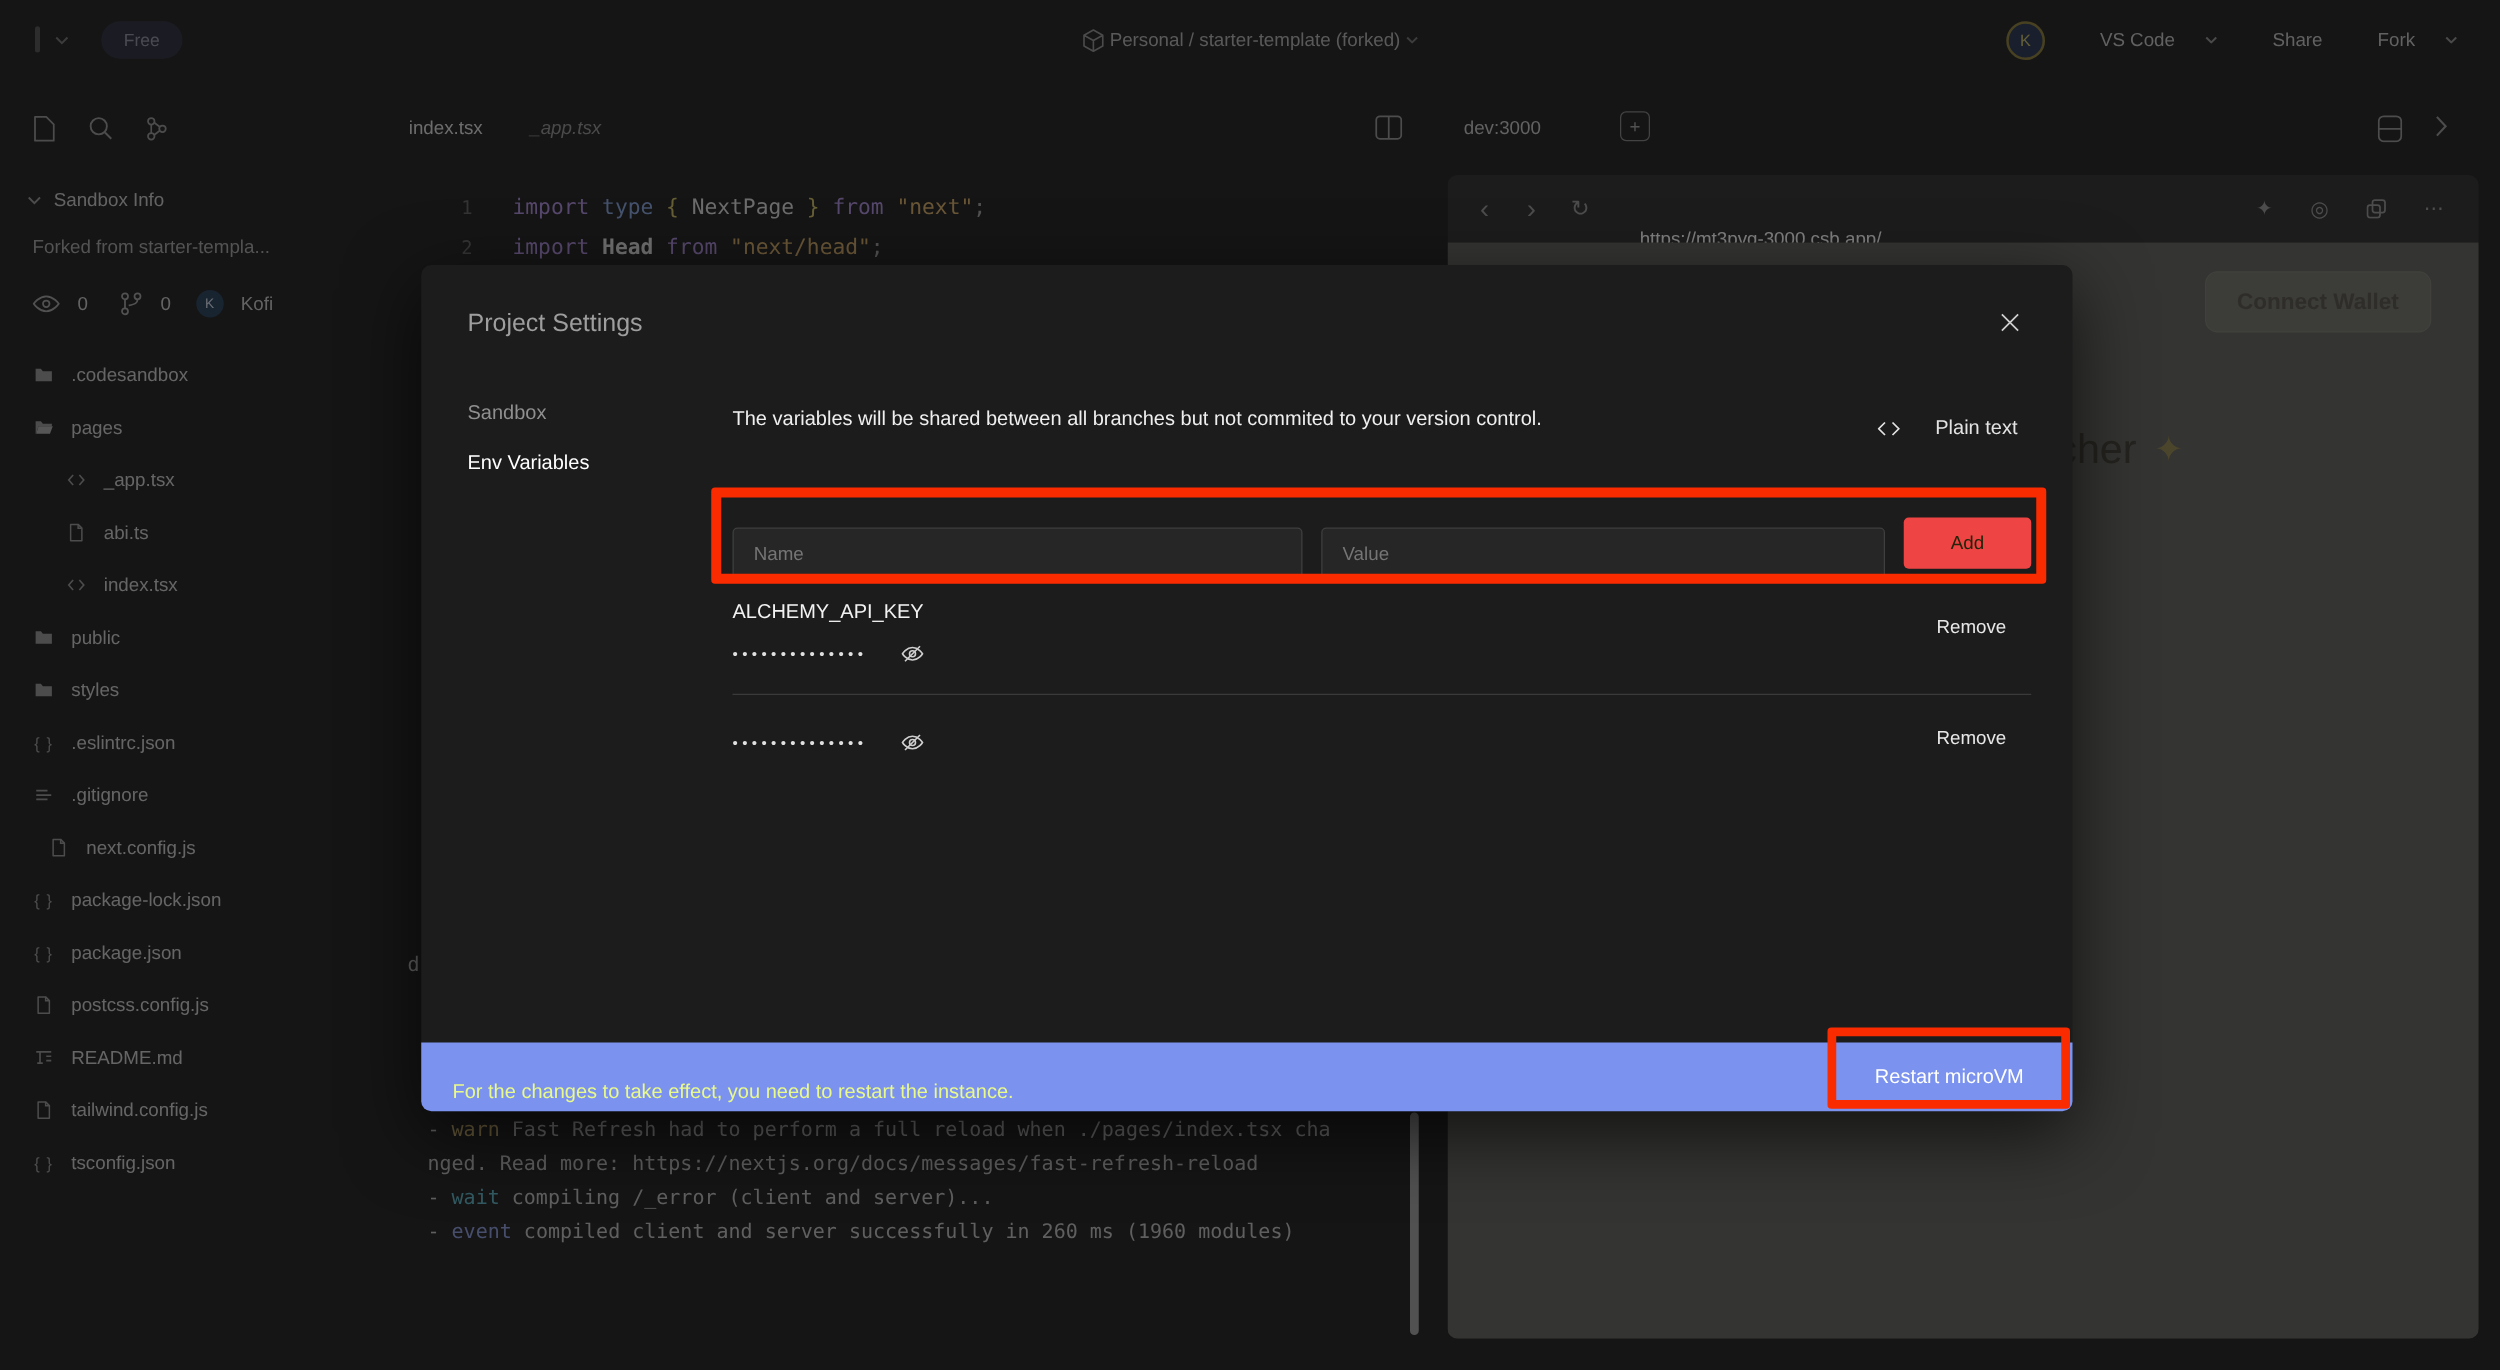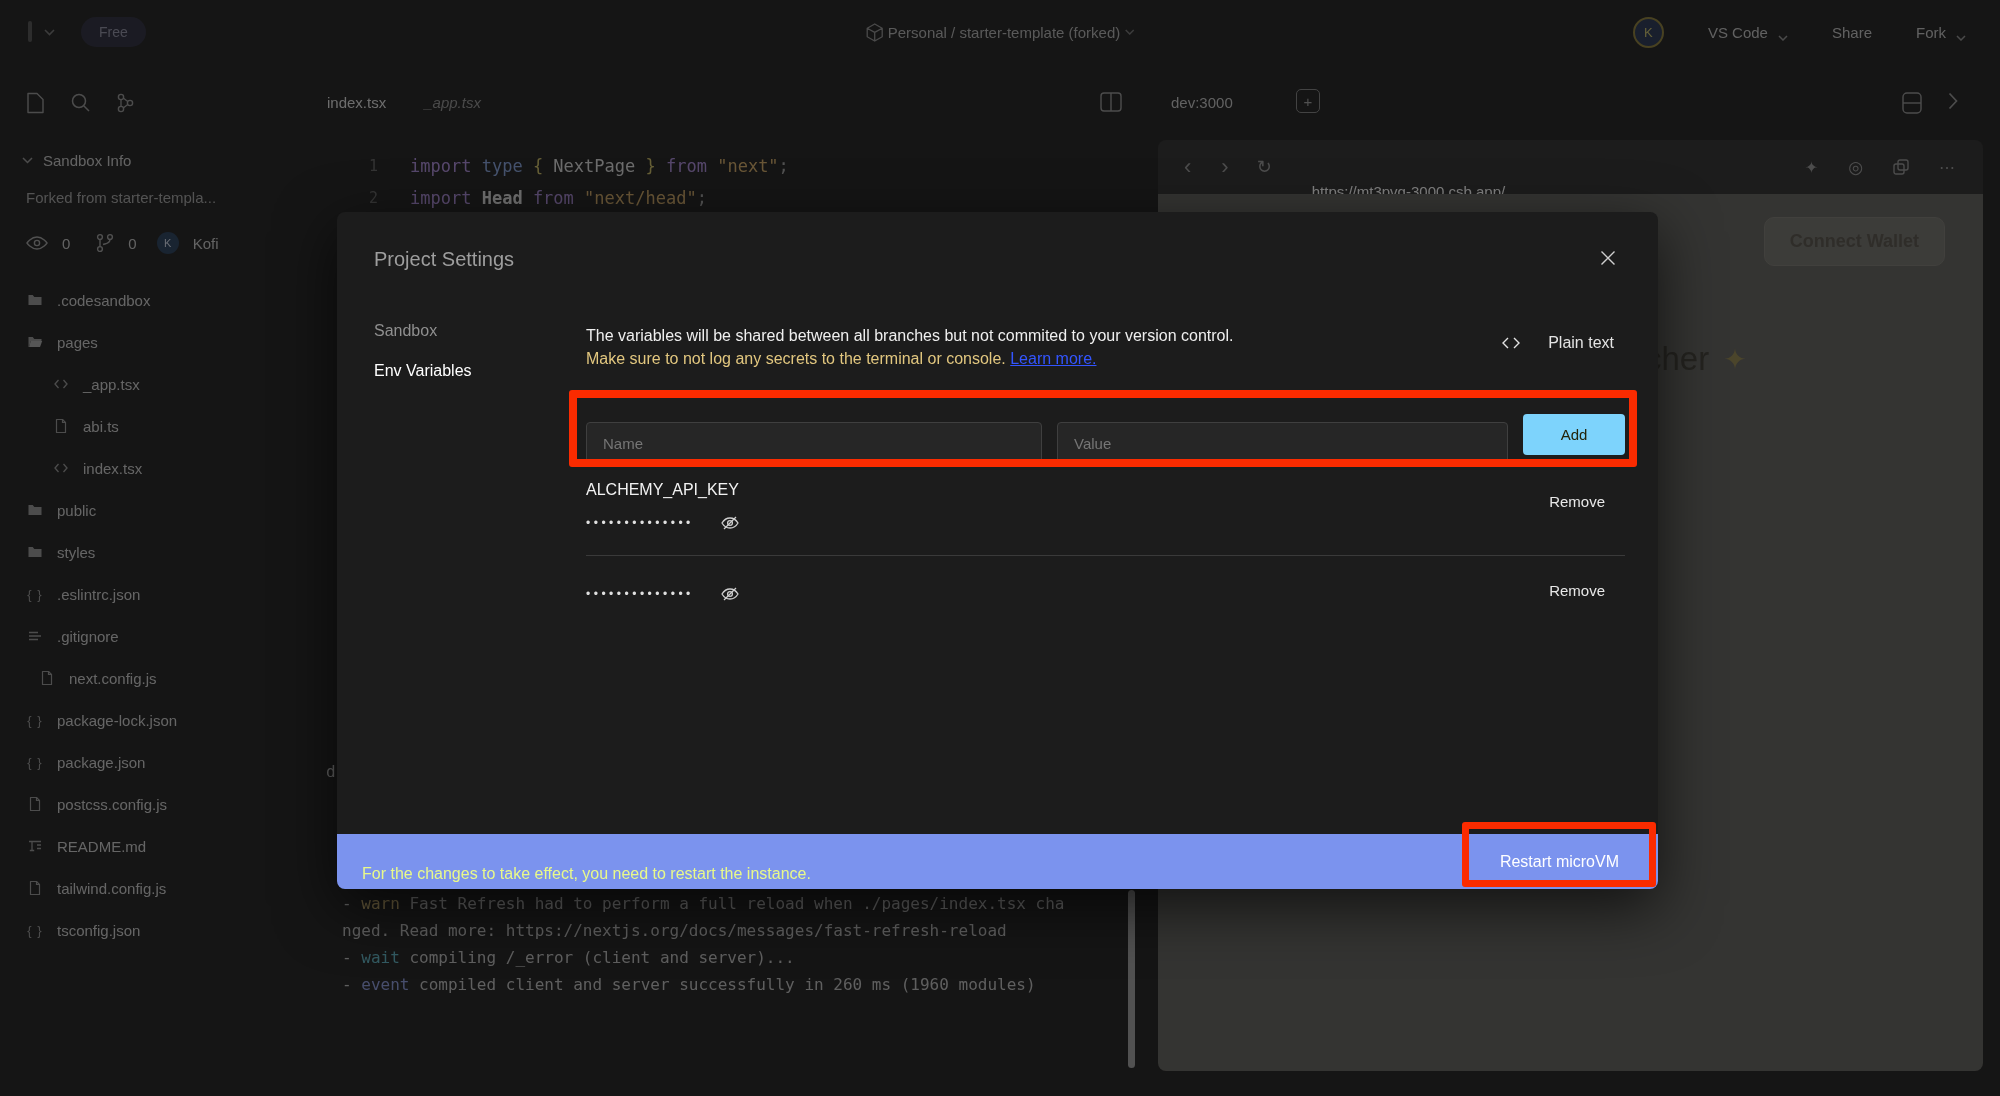--- a/index.html
+++ b/index.html
@@ -11,21 +11,21 @@
   .topbar{position:absolute;left:0;top:0;width:2000px;height:64px;display:flex;align-items:center;}
   .tb-left{display:flex;align-items:center;gap:12px;margin-left:28px;}
   .logo-box{width:25px;height:25px;border:2.5px solid #4a4a4a;border-radius:3px;}
   .chev{display:inline-block;color:#6a6a6a;}
   .free-badge{margin-left:14px;background:#232334;color:#8a8a9d;font-size:14px;
               padding:7px 18px;border-radius:17px;}
   .tb-center{position:absolute;left:50%;transform:translateX(-50%);display:flex;align-items:center;
              gap:4px;color:#ababab;font-size:15px;}
   .tb-right{margin-left:auto;display:flex;align-items:center;gap:44px;margin-right:34px;
             color:#bdbdbd;font-size:15px;}
-  .tb-item{display:flex;align-items:flex-end;gap:10px;}
+  .tb-item{display:flex;align-items:center;gap:24px;}
   .avatar{width:27px;height:27px;border-radius:50%;background:#1e2c49;border:2px solid #86762f;
           color:#c5ba62;font-size:13px;display:flex;align-items:center;justify-content:center;}
 
   
   .strip{position:absolute;left:0;top:64px;width:2000px;height:78px;}
   .strip .icon-btn{position:absolute;top:28px;color:#8f8f8f;}
   .tabs{position:absolute;left:327px;top:30px;display:flex;gap:38px;font-size:15px;}
   .tab{color:#d6d6d6;}
   .tab.dim{color:#8a8a8a;font-style:italic;}
   .dev-tab{position:absolute;left:1171px;top:30px;color:#bdbdbd;font-size:15px;}
@@ -88,21 +88,21 @@
   .m-desc .warn-line{color:#e2c77f;}
   .m-desc a{color:#3355ff;text-decoration:underline;}
   .m-plain{position:absolute;right:44px;top:122px;display:flex;align-items:center;gap:28px;
            color:#e3e3e3;font-size:16px;}
   .m-inputrow{position:absolute;left:249px;top:192px;width:1039px;display:flex;gap:15px;align-items:center;}
   .m-input{height:43px;background:#262626;border:1px solid #3f3f3f;border-radius:4px;color:#dddddd;
            font-size:15px;padding:0 16px;box-sizing:border-box;outline:none;font-family:"Liberation Sans",sans-serif;margin-top:18px;}
   .m-input::placeholder{color:#757575;}
   .in-name{width:456px;}
   .in-value{flex:1;}
-  .add-btn{width:102px;height:41px;background:#7dd3fc;border:none;border-radius:4px;color:#23240b;
+  .add-btn{width:102px;height:41px;background:#ef4444;border:none;border-radius:4px;color:#23240b;
            font-size:15px;font-family:"Liberation Sans",sans-serif;}
   .m-env{position:absolute;left:249px;top:255px;width:1039px;}
   .env-row{position:relative;padding:14px 0 24px;}
   .env-row:not(:last-child){border-bottom:1px solid #3a3a3a;}
   .env-name{color:#f2f2f2;font-size:16px;font-weight:500;}
   .env-valline{margin-top:16px;display:flex;align-items:center;gap:26px;}
   .env-dots{color:#e0e0e0;font-size:12px;letter-spacing:3.5px;}
   .env-remove{position:absolute;right:20px;top:26px;color:#e8e8e8;font-size:15px;}
   .m-banner{position:absolute;left:0;right:0;bottom:0;height:55px;border-radius:0 0 8px 8px;
             display:flex;align-items:center;}
@@ -419,24 +419,20 @@
         </svg>
     </span>
 
     <div class="m-nav">
         <div class="nav-item">Sandbox</div>
         <div class="nav-item active">Env Variables</div>
       </div>
 
     <div class="m-desc">
       <div>The variables will be shared between all branches but not commited to your version control.</div>
-      <div class="warn-line">
-        <span>Make sure to not log any secrets to the terminal or console.</span>
-        <a href="#">Learn more.</a>
-      </div>
     </div>
 
     <div class="m-plain">
       <span>
         <svg width="18" height="12" viewBox="0 0 18 12">
             <path d="M6 1L1 6l5 5M12 1l5 5-5 5" stroke="#e3e3e3" stroke-width="1.4" fill="none"></path>
           </svg>
       </span>
       <span>Plain text</span>
     </div>

